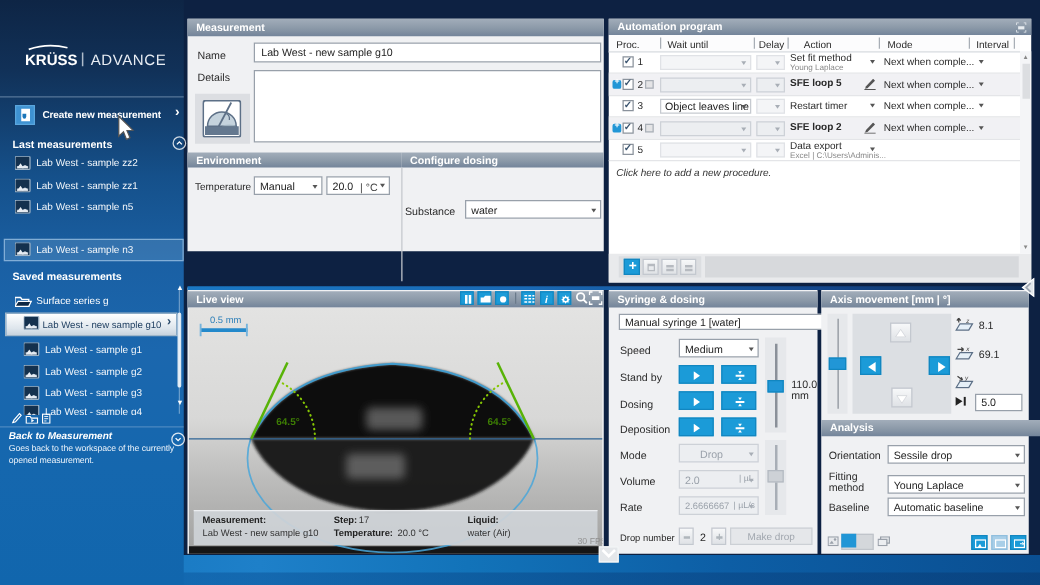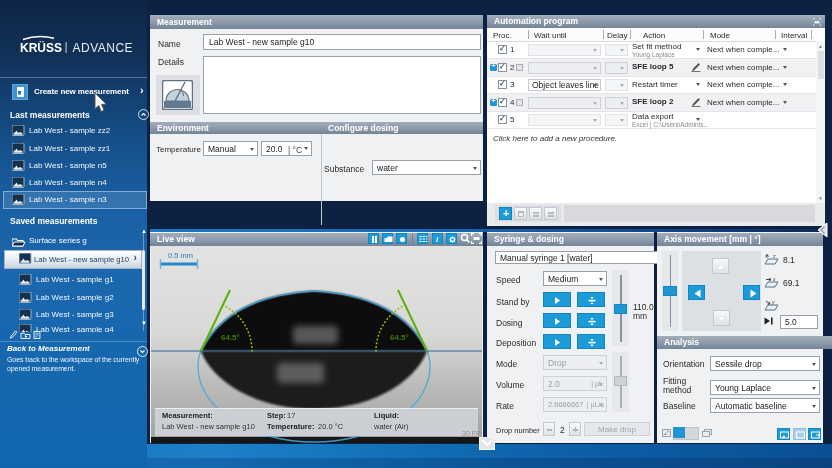--- a/index.html
+++ b/index.html
@@ -68,23 +68,20 @@
 
   <div class="srow" style="top:122px"><svg class="abs" style="left:12px;top:3px" width="13" height="11">
         <use href="#mic"></use>
       </svg><span style="margin-left:29px">Lab West - sample zz2</span></div>
   <div class="srow" style="top:140px"><svg class="abs" style="left:12px;top:3px" width="13" height="11">
         <use href="#mic"></use>
       </svg><span style="margin-left:29px">Lab West - sample zz1</span></div>
   <div class="srow" style="top:157px"><svg class="abs" style="left:12px;top:3px" width="13" height="11">
         <use href="#mic"></use>
       </svg><span style="margin-left:29px">Lab West - sample n5</span></div>
-  <div class="srow" style="top:174px"><svg class="abs" style="left:12px;top:3px" width="13" height="11">
-        <use href="#mic"></use>
-      </svg><span style="margin-left:29px">Lab West - sample n4</span></div>
   <div class="abs" style="left:3px;top:191px;width:142px;height:16px;background:rgba(125,175,215,.27);border:1px solid rgba(170,205,235,.65)"></div>
   <div class="srow" style="top:191px"><svg class="abs" style="left:12px;top:3px" width="13" height="11">
         <use href="#mic"></use>
       </svg><span style="margin-left:29px">Lab West - sample n3</span></div>
 
   
   <div class="abs w" style="left:10px;top:216px;font-size:8.5px;font-weight:bold">Saved measurements</div>
   <div class="abs" style="left:12px;top:234px"><svg width="14" height="11">
         <use href="#fold"></use>
       </svg></div>
@@ -435,21 +432,21 @@
       </svg>
     </div>
 
   <div class="abs" style="left:125px;top:40px;width:17px;height:76px;background:#e6e8eb"></div>
   <div class="abs" style="left:133px;top:45px;width:1.5px;height:67px;background:#8a9099"></div>
   <div class="abs" style="left:127px;top:74px;width:13px;height:10px;background:#2196d6;border:1px solid #1286c0;box-sizing:border-box"></div>
   <div class="lbl" style="left:146px;top:72px">110.0</div>
   <div class="lbl" style="left:146px;top:81px">mm</div>
 
   <div class="lbl" style="left:9px;top:129px">Mode</div>
-  <div class="ddd" style="left:56px;top:125px;width:64px;height:15px;line-height:14px;padding-left:4px">Drop</div>
+  <div class="ddd" style="left:56px;top:125px;width:64px;height:15px;line-height:14px;padding-left:16px">Drop</div>
   <div class="lbl" style="left:9px;top:150px">Volume</div>
   <div class="ddd" style="left:56px;top:146px;width:64px;height:15px;line-height:14px;padding-left:4px">2.0<span style="position:absolute;right:3px;font-size:7px">| µL</span></div>
   <div class="lbl" style="left:9px;top:171px">Rate</div>
   <div class="ddd" style="left:56px;top:167px;width:64px;height:15px;line-height:14px;padding-left:4px;font-size:7.5px">2.6666667<span style="position:absolute;right:2px;font-size:7px">| µL/s</span></div>
 
   <div class="abs" style="left:125px;top:122px;width:17px;height:60px;background:#e6e8eb"></div>
   <div class="abs" style="left:133px;top:126px;width:1.5px;height:52px;background:#a8aeb6"></div>
   <div class="abs" style="left:127px;top:146px;width:13px;height:10px;background:#cdd1d6;border:1px solid #b4bac2;box-sizing:border-box"></div>
 
   <div class="lbl" style="left:9px;top:196px;font-size:7.5px">Drop number</div>

